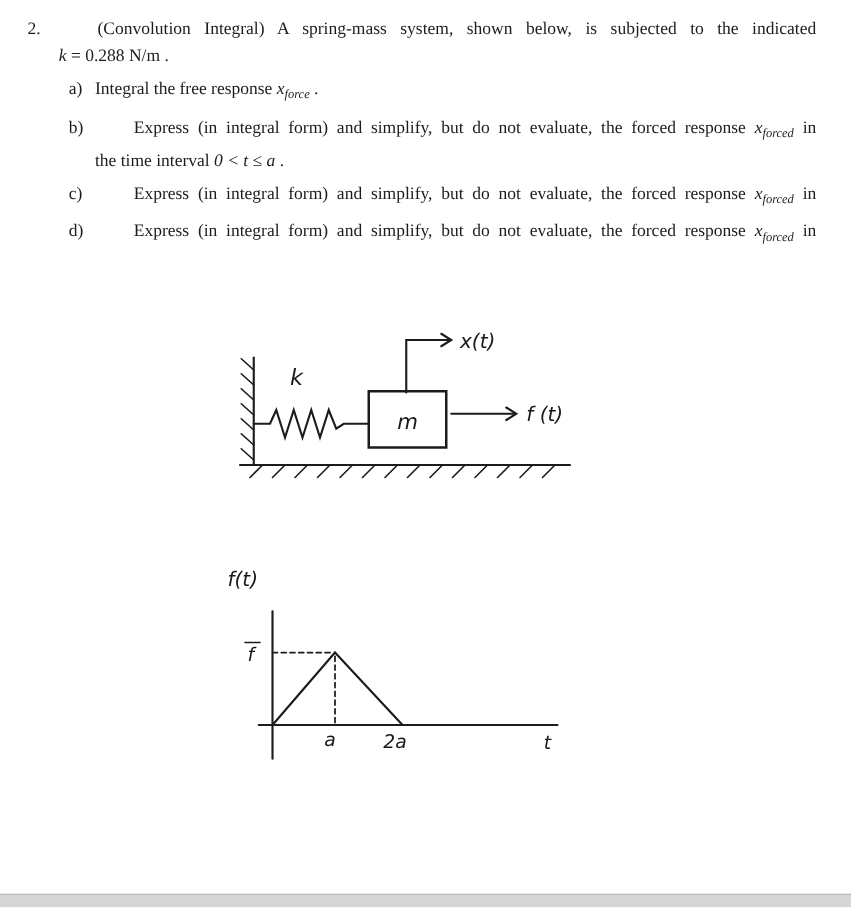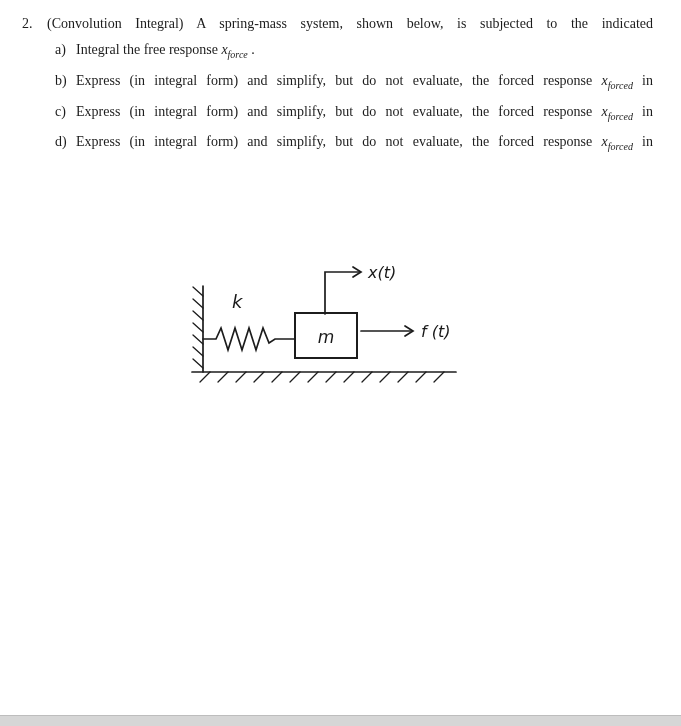--- a/index.html
+++ b/index.html
@@ -19,21 +19,21 @@
   .problem {
     position: absolute;
     left: 22px; top: 13px;
     width: 636px;
     font-size: 14px;
     line-height: 22px;
   }
   .prob-row { display: flex; }
   .prob-num { width: 25px; flex: none; }
   .prob-body { width: 606px; }
-  .jline { text-align: justify; text-align-last: justify; }
+  .jline { text-align: justify; text-align-last: justify; margin-left: 31px; }
   .mi { font-style: italic; }
   sub.mi { font-size: 10px; font-style: italic; }
   .part { display: flex; margin-top: 4px; margin-left: 8px; }
   .plabel { width: 21px; flex: none; }
   .pbody { width: 577px; }
   
   .fig { position: absolute; }
   .fig svg text {
     font-family: "DejaVu Sans", sans-serif;
     font-style: italic;
@@ -50,32 +50,34 @@
 </head>
 <body>
 
 <div class="page">
 
   <div class="problem">
     <div class="prob-row">
       <div class="prob-num">2.</div>
       <div class="prob-body">
         <div class="jline"><span>(Convolution Integral) A spring-mass system, shown below, is subjected to the indicated</span></div>
+        <div><span class="mi">k</span><span> = 0.288 N/m .</span></div>
 
         <div class="part">
           <span class="plabel">a)</span>
           <div class="pbody">
             <div><span>Integral the free response </span><span class="mi">x</span><sub class="mi">force</sub><span> .</span></div>
           </div>
         </div>
 
         <div class="part">
           <span class="plabel">b)</span>
           <div class="pbody">
             <div class="jline"><span>Express (in integral form) and simplify, but do not evaluate, the forced response </span><span class="mi">x</span><sub class="mi">forced</sub><span> in</span></div>
+            <div><span>the time interval </span><span class="mi">0 &lt; t ≤ a</span><span> .</span></div>
           </div>
         </div>
 
         <div class="part">
           <span class="plabel">c)</span>
           <div class="pbody">
             <div class="jline"><span>Express (in integral form) and simplify, but do not evaluate, the forced response </span><span class="mi">x</span><sub class="mi">forced</sub><span> in</span></div>
           </div>
         </div>
 
@@ -145,15 +147,43 @@
           <path d="M225,66 L233,71 L225,76"></path>
         </g>
       </g>
       <text x="52" y="48" font-size="18">k</text>
       <text x="146" y="83" font-size="17" text-anchor="middle">m</text>
       <text x="188" y="18" font-size="16">x(t)</text>
       <text x="241" y="77" font-size="16">f (t)</text>
     </svg>
   </div>
 
+  <div class="fig" style="left:170px; top:445px;">
+    <svg width="300" height="175" viewBox="0 0 300 175">
+      <g stroke="#1c1c1c" stroke-width="1.7" fill="none" stroke-linecap="round">
+        <g>
+            <path d="M48,44 L48,162"></path>
+          </g>
+        <g>
+            <path d="M37,135 L276,135"></path>
+          </g>
+        <g>
+          <path d="M48,135 L98,77"></path>
+          <path d="M98,77 L152,135"></path>
+        </g>
+        <g stroke-width="1.4" stroke-dasharray="4 3">
+          <path d="M48,77 L96,77"></path>
+          <path d="M98,80 L98,134"></path>
+        </g>
+        <g stroke-width="1.3">
+          <path d="M26,69 L38,69"></path>
+        </g>
+      </g>
+      <text x="12" y="24" font-size="16">f(t)</text>
+      <text x="28" y="84" font-size="15">f</text>
+      <text x="94" y="152" font-size="15" text-anchor="middle">a</text>
+      <text x="146" y="153" font-size="15" text-anchor="middle">2a</text>
+      <text x="265" y="154" font-size="15">t</text>
+    </svg>
+  </div>
 
   <div class="bottom-bar"></div>
 </div>
 
 </body></html>

